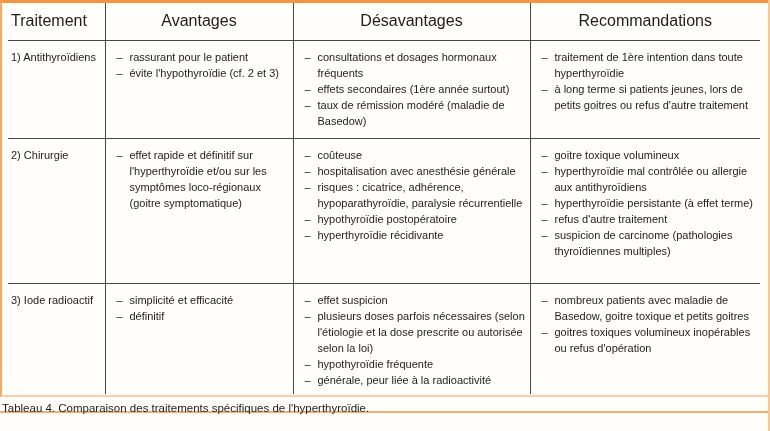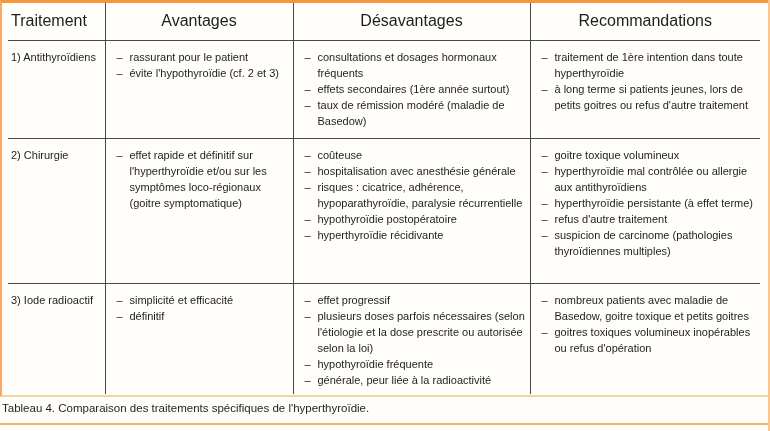--- a/index.html
+++ b/index.html
@@ -68,21 +68,21 @@
   td ul li {
     position: relative;
     padding-left: 13px;
   }
   td ul li::before {
     content: "\2013";
     position: absolute;
     left: 0;
   }
   .caption-bar {
-    height: 28px;
+    height: 16px;
     border-bottom: 2px solid #f5ae6e;
     padding: 5px 0 0 2px;
     font-size: 11.5px;
     color: #1e1e1e;
     background: #fffefb;
   }
 </style>
 </head>
 <body>
 
@@ -155,21 +155,21 @@
           <tr>
             <td class="treatment-cell">3) Iode radioactif</td>
             <td>
               <ul>
                 <li>simplicité et efficacité</li>
                 <li>définitif</li>
               </ul>
             </td>
             <td>
               <ul>
-                <li>effet progressif</li>
+                <li>effet suspicion</li>
                 <li>plusieurs doses parfois nécessaires (selon l'étiologie et la dose prescrite ou autorisée selon la loi)</li>
                 <li>hypothyroïdie fréquente</li>
                 <li>générale, peur liée à la radioactivité</li>
               </ul>
             </td>
             <td>
               <ul>
                 <li>nombreux patients avec maladie de Basedow, goitre toxique et petits goitres</li>
                 <li>goitres toxiques volumineux inopérables ou refus d'opération</li>
               </ul>

